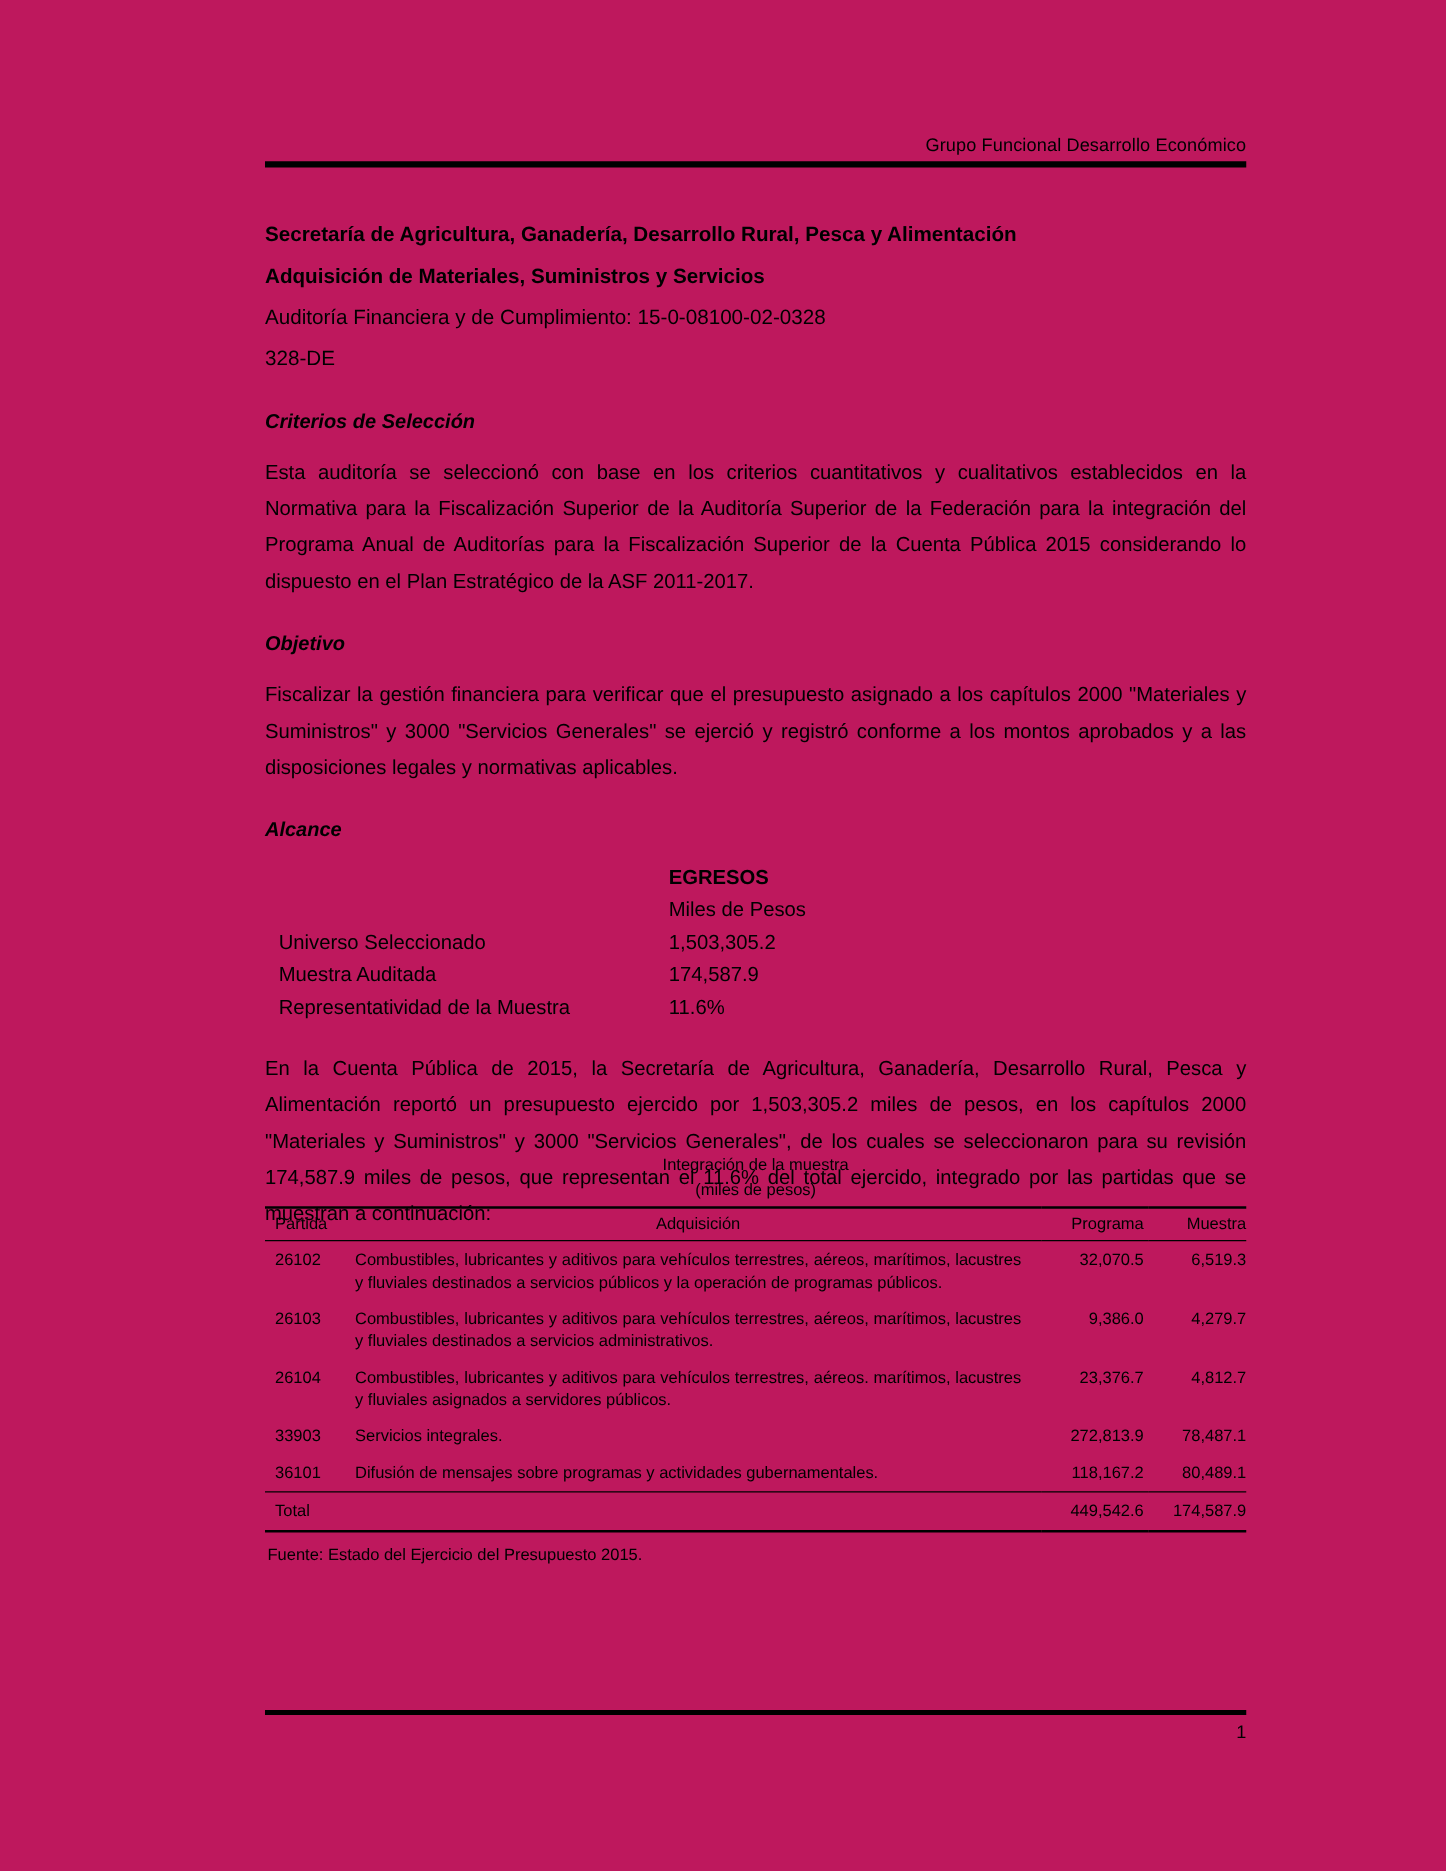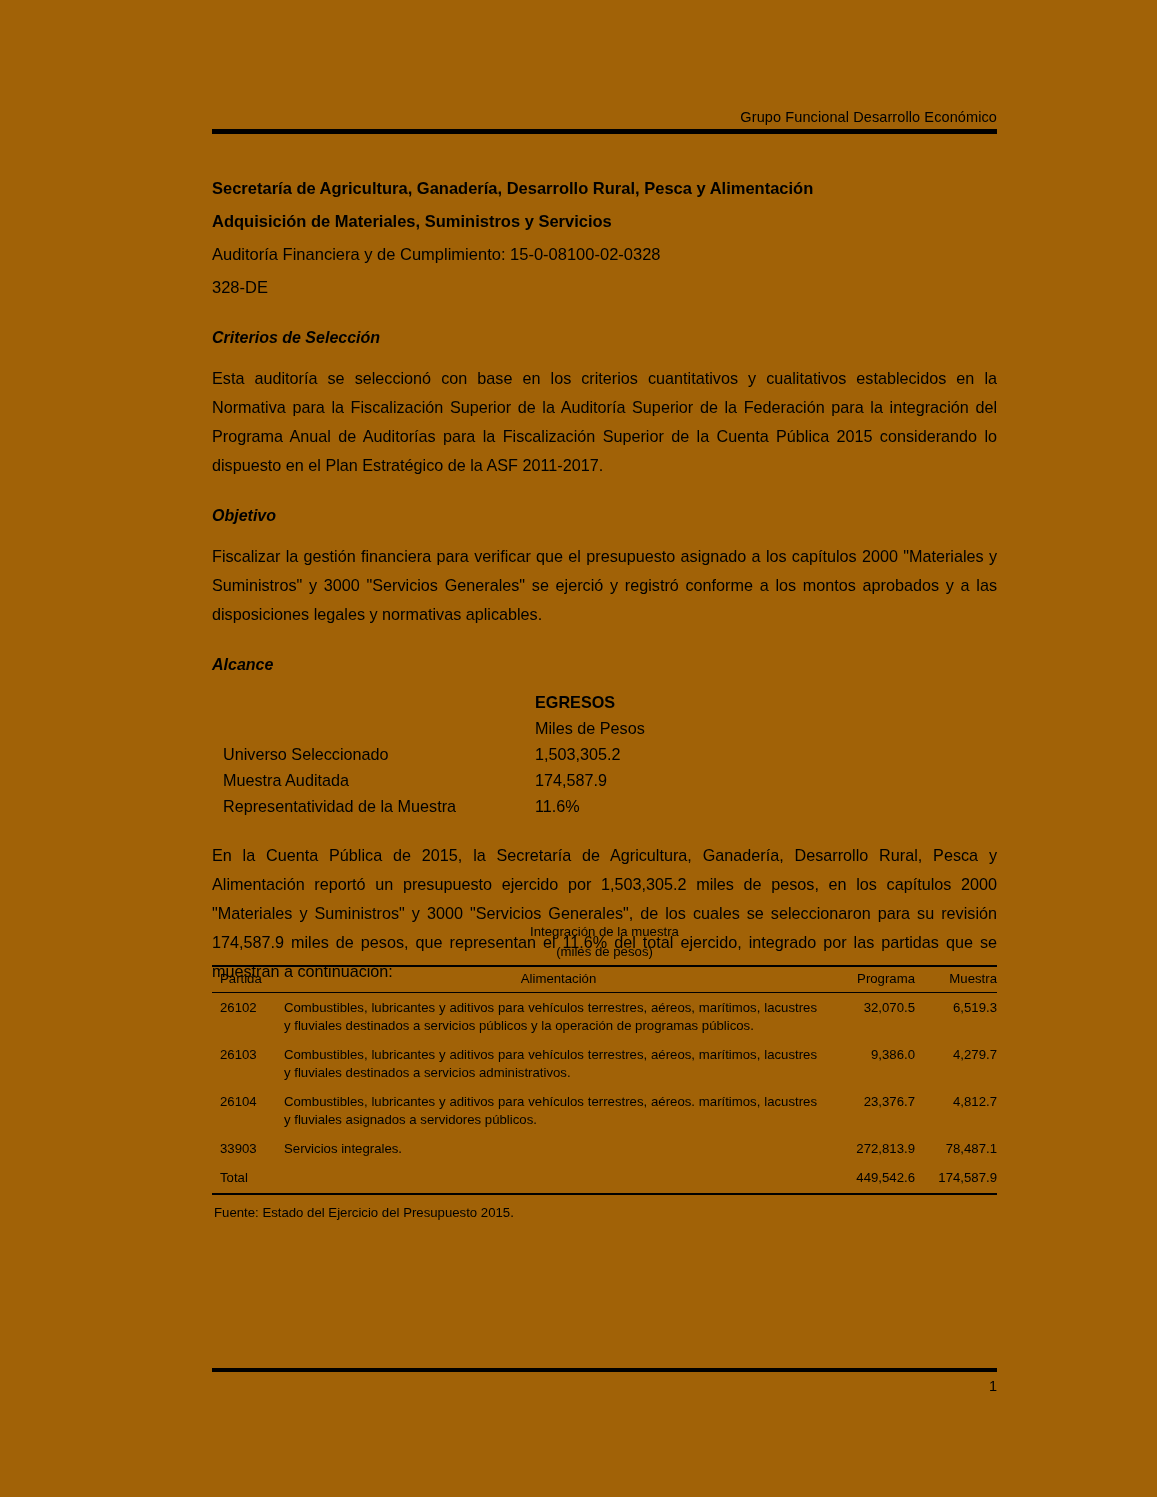--- a/index.html
+++ b/index.html
@@ -9,21 +9,21 @@
   }
   body {
     font-family: "Liberation Sans", sans-serif;
     color: #000000;
   }
   .page {
     position: relative;
     width: 1157px;
     height: 1497px;
     margin: 0 auto;
-    background: #a16207;
+    background: #be185d;
     overflow: hidden;
   }
 
   
   .running-header {
     position: absolute;
     left: 212px;
     right: 160px;
     top: 108px;
   }
@@ -241,21 +241,21 @@
     <table class="integ">
       <colgroup>
         <col class="c-partida">
         <col class="c-desc">
         <col class="c-ejer">
         <col class="c-mue">
       </colgroup>
       <thead>
         <tr>
           <th class="h-partida">Partida</th>
-          <th class="h-desc">Alimentación</th>
+          <th class="h-desc">Adquisición</th>
           <th class="h-ejer">Programa</th>
           <th class="h-mue">Muestra</th>
         </tr>
       </thead>
       <tbody>
         <tr>
           <td class="partida">26102</td>
           <td class="desc">Combustibles, lubricantes y aditivos para vehículos terrestres, aéreos, marítimos, lacustres y fluviales destinados a servicios públicos y la operación de programas públicos.</td>
           <td class="num-e">32,070.5</td>
           <td class="num-m">6,519.3</td>
@@ -271,20 +271,26 @@
           <td class="desc">Combustibles, lubricantes y aditivos para vehículos terrestres, aéreos. marítimos, lacustres y fluviales asignados a servidores públicos.</td>
           <td class="num-e">23,376.7</td>
           <td class="num-m">4,812.7</td>
         </tr>
         <tr>
           <td class="partida">33903</td>
           <td class="desc">Servicios integrales.</td>
           <td class="num-e">272,813.9</td>
           <td class="num-m">78,487.1</td>
         </tr>
+        <tr class="last-row">
+          <td class="partida">36101</td>
+          <td class="desc">Difusión de mensajes sobre programas y actividades gubernamentales.</td>
+          <td class="num-e">118,167.2</td>
+          <td class="num-m">80,489.1</td>
+        </tr>
       </tbody>
       <tfoot>
         <tr>
           <td class="total-lbl">Total</td>
           <td></td>
           <td class="num-e">449,542.6</td>
           <td class="num-m">174,587.9</td>
         </tr>
       </tfoot>
     </table>

